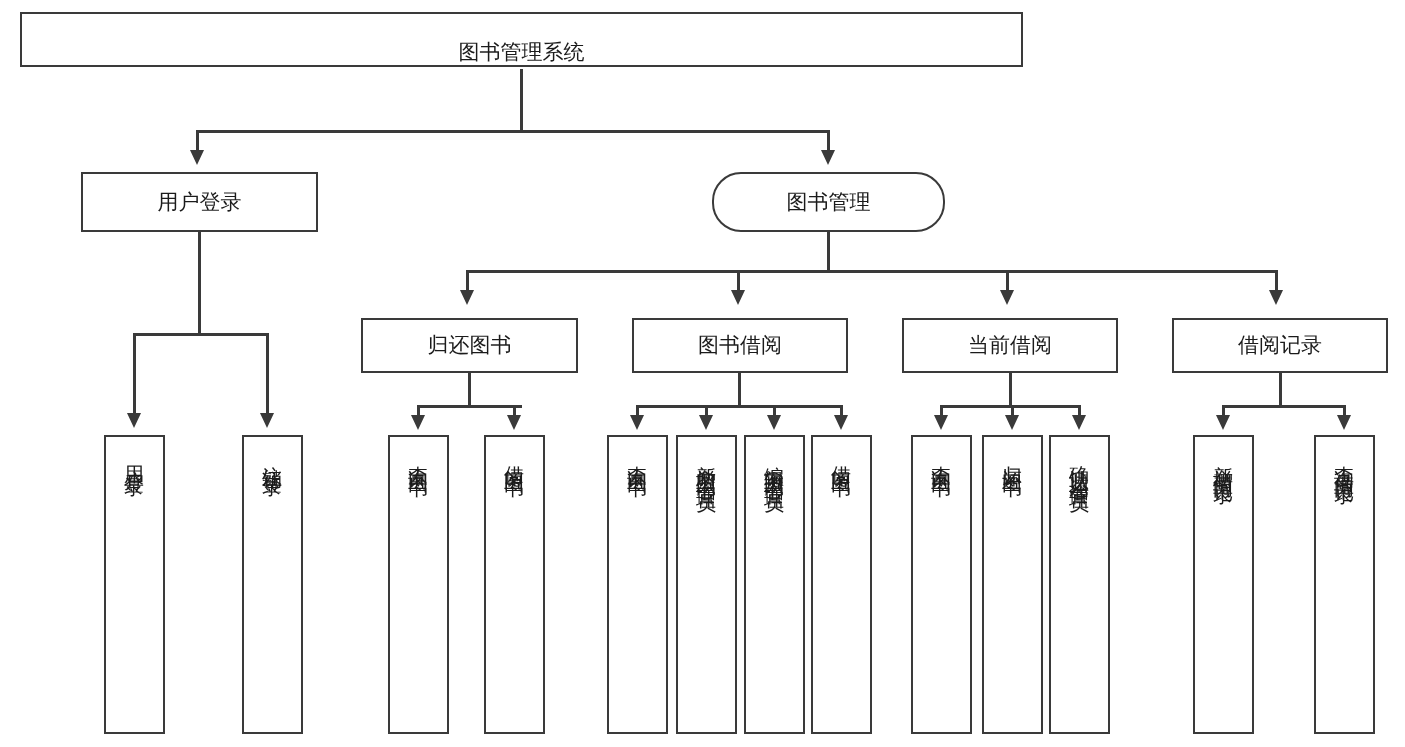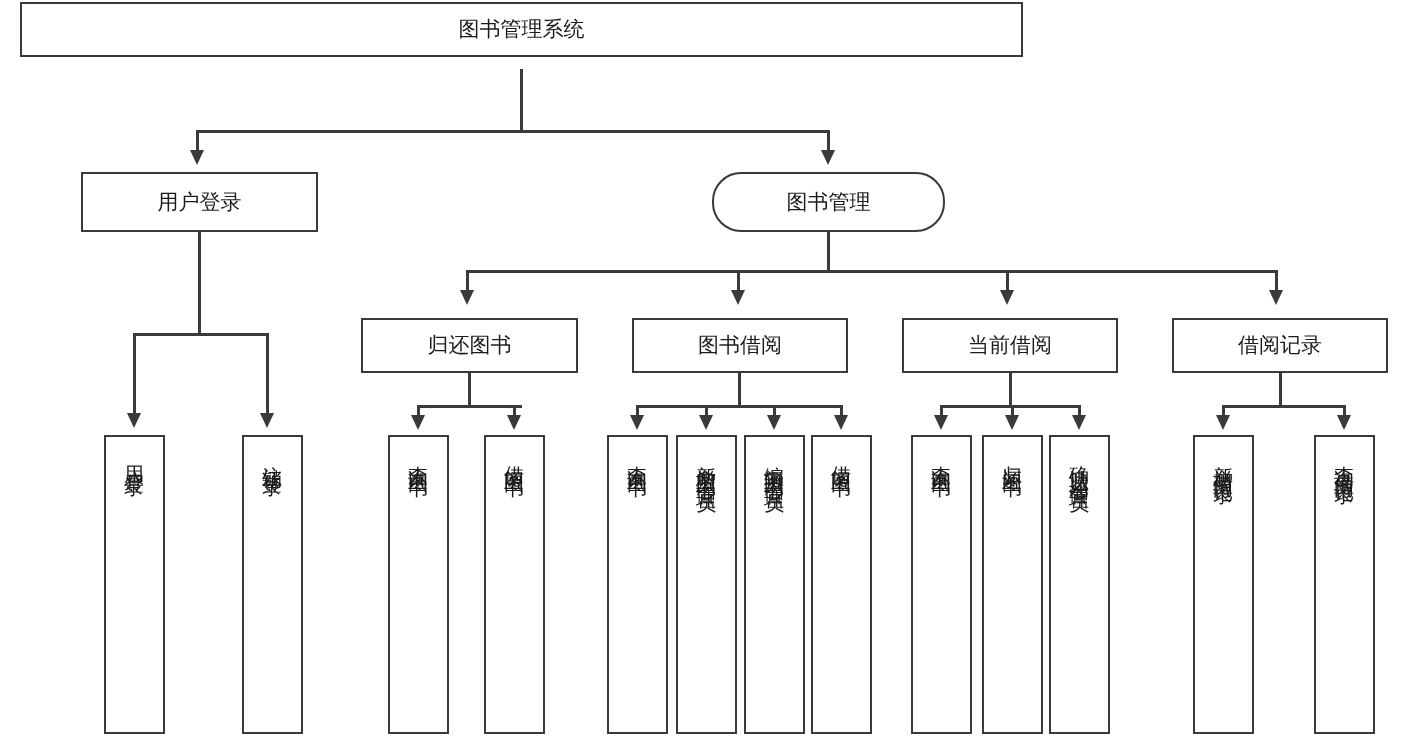--- a/index.html
+++ b/index.html
@@ -72,21 +72,21 @@
     letter-spacing:0.5px;
     white-space:nowrap;
     opacity:.85;
   }
 </style>
 </head>
 <body>
 
 <div id="canvas">
 
-  <div class="node root" style="left:20px;top:2px;width:1003px;height:55px;">
+  <div class="node root" style="left:20px;top:12px;width:1003px;height:55px;align-items:flex-end;">
     <span>图书管理系统</span>
   </div>
 
   <div class="ln vln" style="left:520px;top:69px;width:3px;height:63px;"></div>
 
   <div class="ln hln" style="left:196px;top:130px;width:634px;height:3px;"></div>
 
   <div class="ln vln" style="left:196px;top:130px;width:3px;height:22px;"></div>
   <div class="arrow" style="left:190px;top:150px;"></div>
   <div class="ln vln" style="left:827px;top:130px;width:3px;height:22px;"></div>

